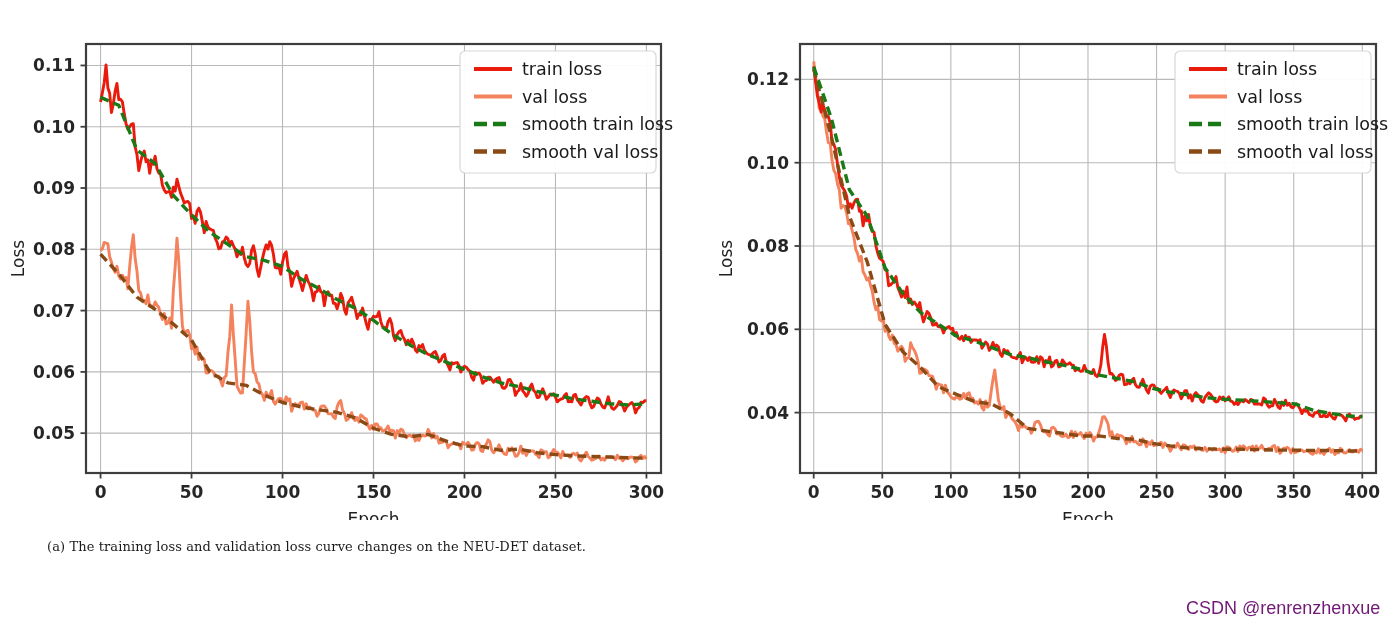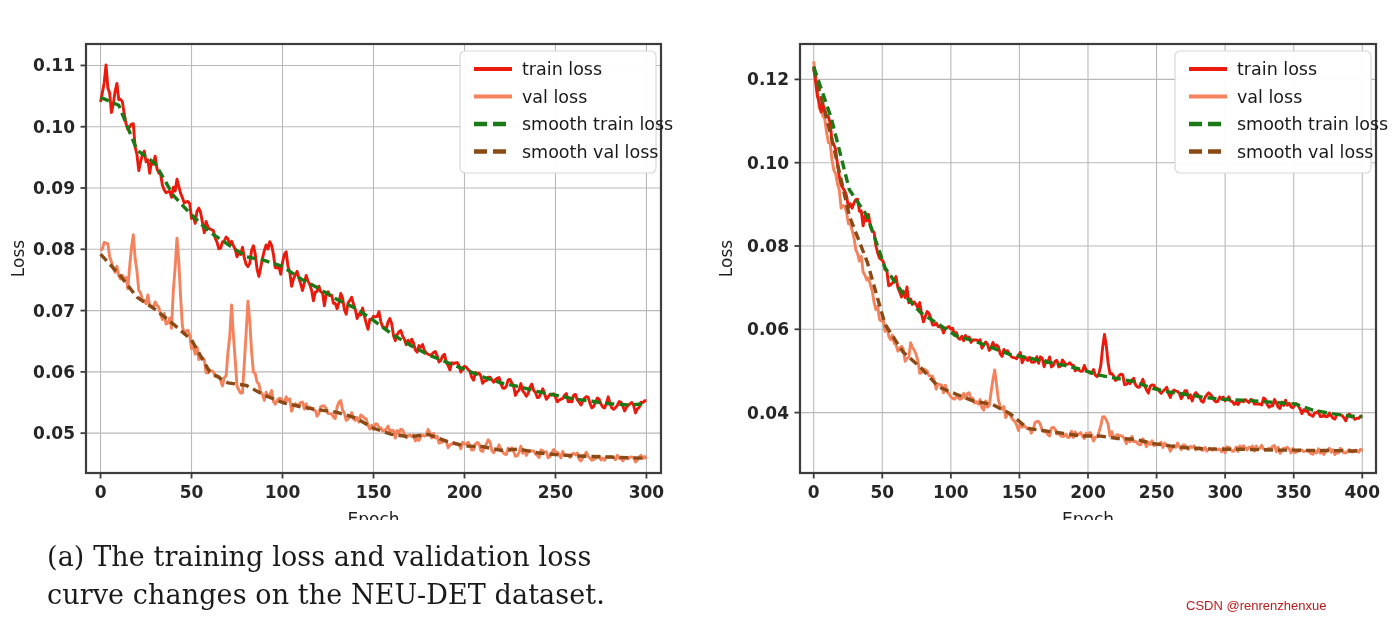--- a/index.html
+++ b/index.html
@@ -22,32 +22,32 @@
   }
   .plot-wrap{
     position:absolute;
     left:0; top:0;
     width:698px;
     height:520px;
   }
   .caption{
     position:absolute;
     font-family:"DejaVu Serif", serif;
-    font-size:27px;
+    font-size:13px;
     color:#1a1a1a;
     line-height:1.42;
     letter-spacing:0.1px;
   }
   .caption-a{ left:47px; top:538px; width:610px; }
   .watermark{
     position:absolute;
     left:1186px; top:598px;
     font-family:"Liberation Sans", sans-serif;
-    font-size:13px;
-    color:#b91c1c;
+    font-size:18px;
+    color:#701a75;
     white-space:nowrap;
   }
   svg{ display:block; }
   .tick-label{
     font-family:"DejaVu Sans", sans-serif;
     font-size:17px;
     font-weight:600;
     fill:#262626;
   }
   .axis-title{

